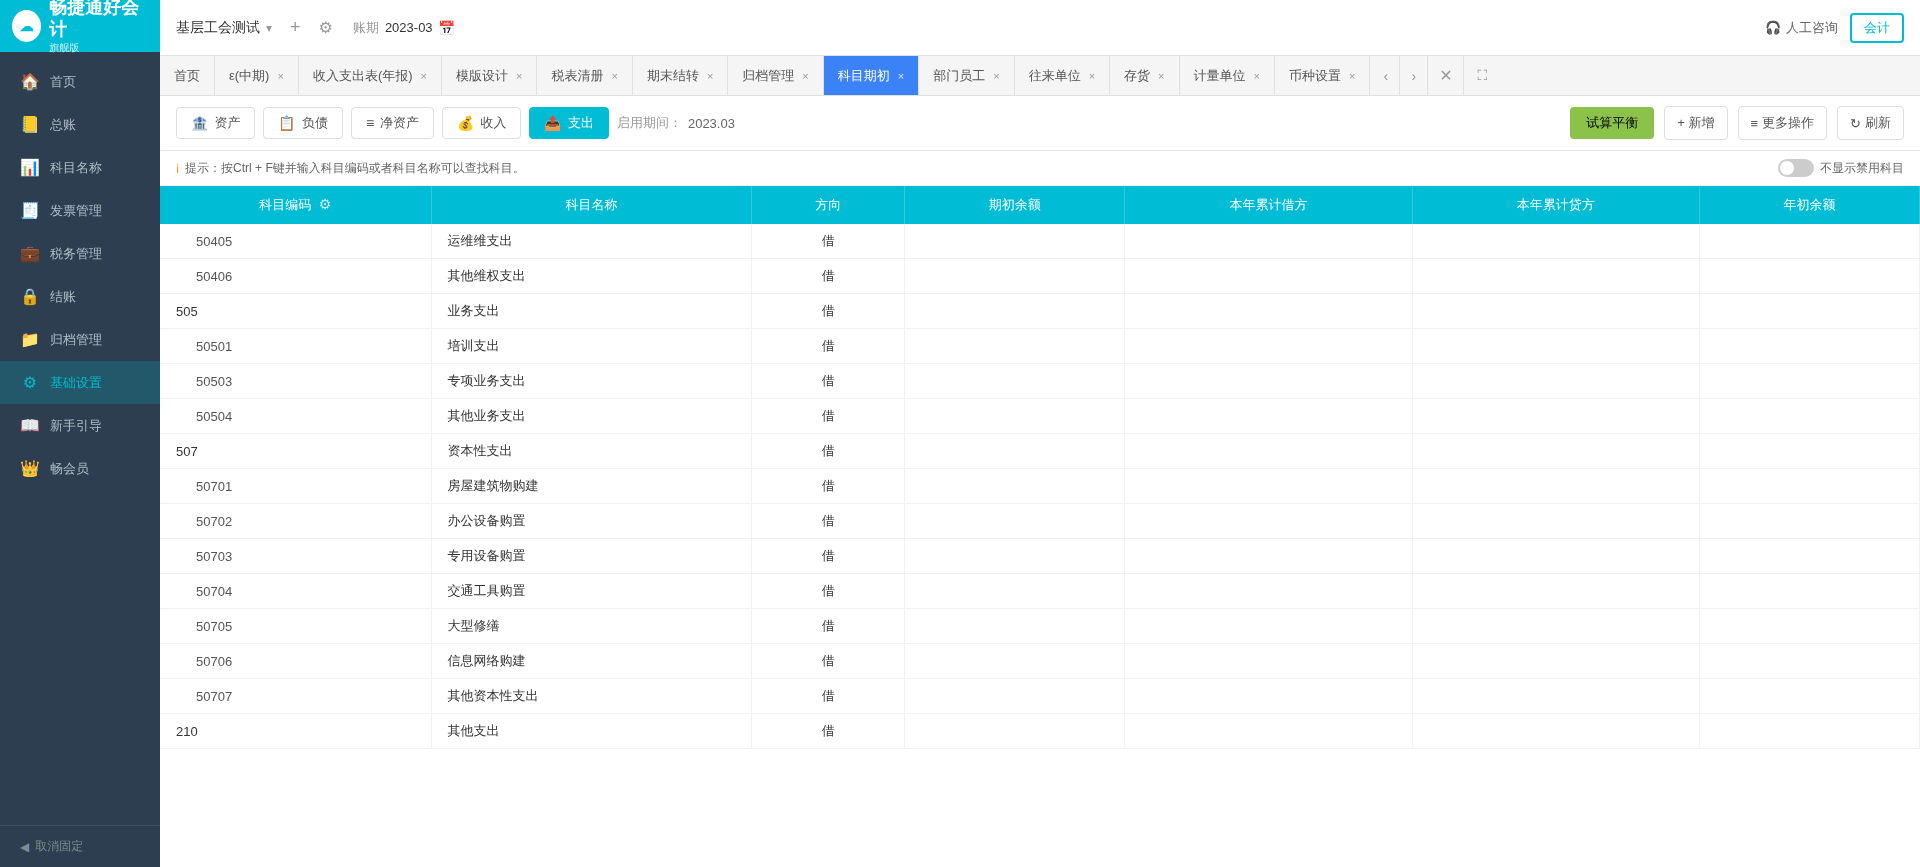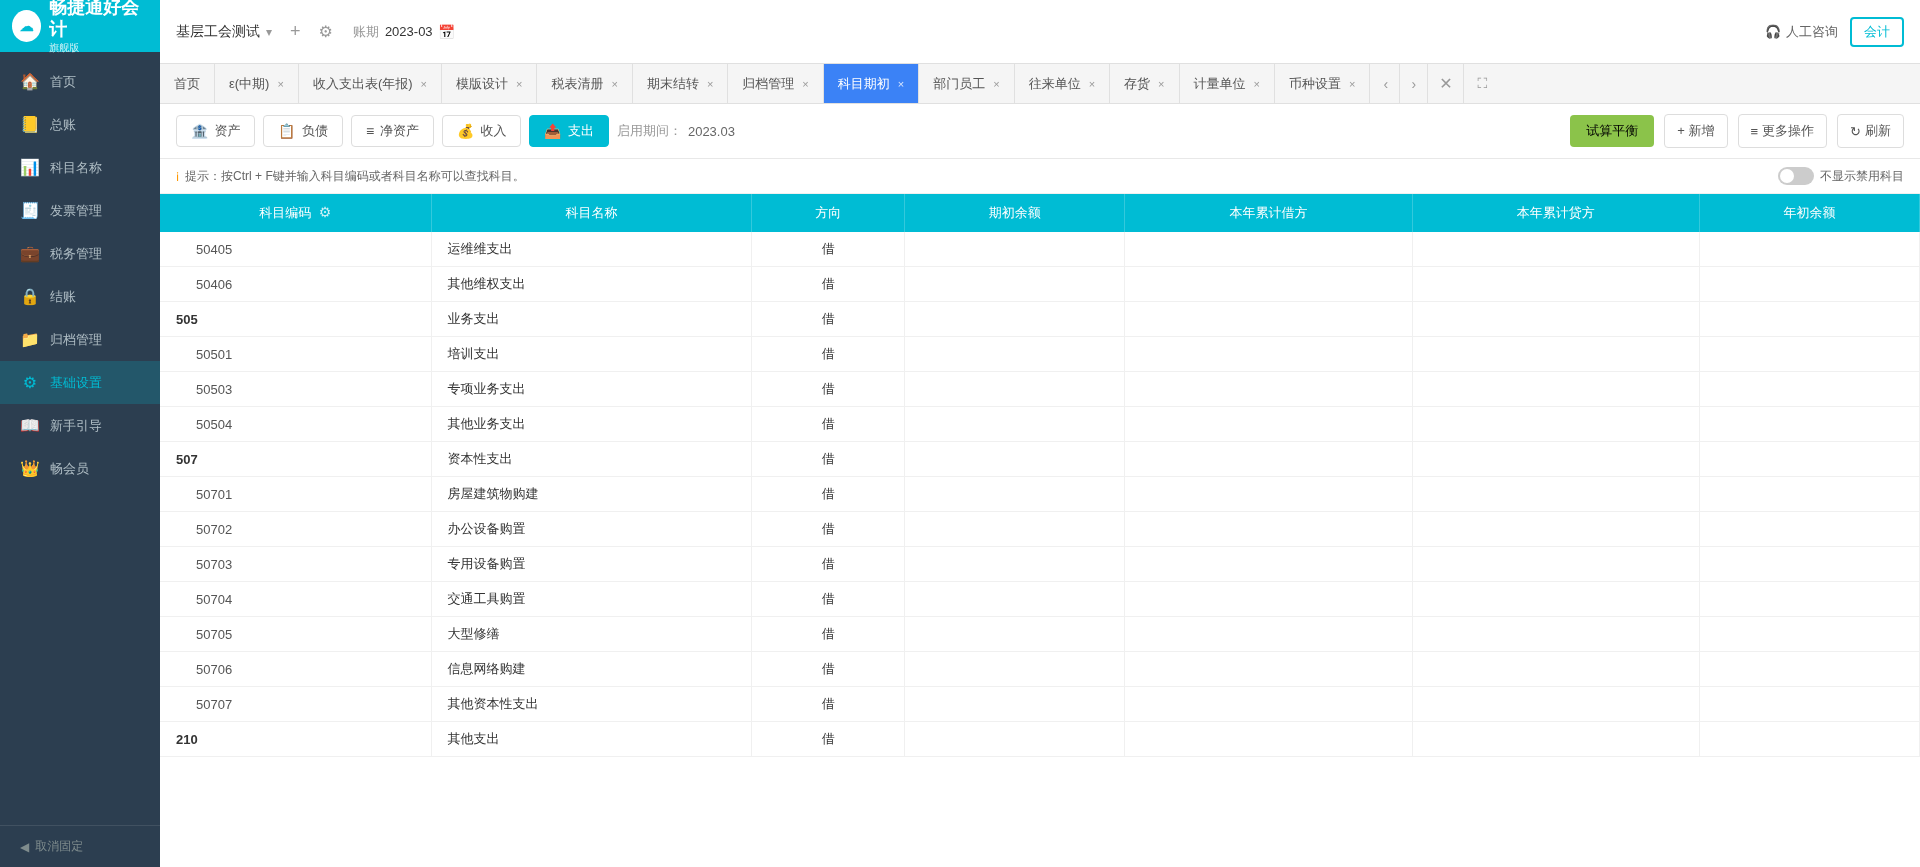--- a/index.html
+++ b/index.html
@@ -15,21 +15,21 @@
     .sidebar-item { display: flex; align-items: center; gap: 10px; padding: 12px 20px; color: #b0bec5; cursor: pointer; transition: background 0.2s; }
     .sidebar-item.active { background: rgba(0,188,212,0.2); color: #00bcd4; }
     .sidebar-item-icon { font-size: 16px; width: 20px; text-align: center; }
     .sidebar-item-label { font-size: 13px; }
     .sidebar-footer { padding: 12px 20px; color: #7f8c8d; font-size: 12px; display: flex; align-items: center; gap: 6px; cursor: pointer; border-top: 1px solid rgba(255,255,255,0.1); }
 
     
     .main { flex: 1; display: flex; flex-direction: column; overflow: hidden; }
 
     
-    .topbar { background: white; height: 64px; display: flex; align-items: center; padding: 0 16px; gap: 12px; border-bottom: 1px solid #e0e0e0; }
+    .topbar { background: white; height: 56px; display: flex; align-items: center; padding: 0 16px; gap: 12px; border-bottom: 1px solid #e0e0e0; }
     .topbar-project { display: flex; align-items: center; gap: 6px; font-size: 14px; color: #333; }
     .topbar-project-name { font-weight: 500; }
     .topbar-project-arrow { color: #999; font-size: 12px; }
     .topbar-add-btn { color: #999; font-size: 18px; cursor: pointer; padding: 2px 6px; }
     .topbar-settings-btn { color: #999; font-size: 16px; cursor: pointer; }
     .topbar-period { display: flex; align-items: center; gap: 6px; font-size: 13px; color: #333; margin-left: 8px; }
     .topbar-period-label { color: #999; }
     .topbar-period-value { font-weight: 500; }
     .topbar-period-icon { color: #00bcd4; font-size: 14px; }
     .topbar-right { margin-left: auto; display: flex; align-items: center; gap: 12px; }
@@ -75,21 +75,21 @@
     
     .table-container { flex: 1; overflow-y: auto; position: relative; }
     table { width: 100%; border-collapse: collapse; }
     thead tr { background: #00bcd4; color: white; }
     thead th { padding: 10px 16px; text-align: center; font-size: 13px; font-weight: 500; border-right: 1px solid rgba(255,255,255,0.2); white-space: nowrap; }
     thead th:first-child { text-align: center; }
     tbody tr { border-bottom: 1px solid #f0f0f0; }
     tbody td { padding: 8px 16px; font-size: 13px; color: #333; text-align: center; border-right: 1px solid #f0f0f0; }
     tbody td:first-child { text-align: left; }
     tbody td:nth-child(2) { text-align: left; }
-    .row-parent > td:first-child { font-weight: 700; }
+    .row-parent > td:first-child { font-weight: 400; }
     .row-child > td:first-child { padding-left: 36px; color: #555; }
 
     
     .table-container::-webkit-scrollbar { width: 8px; }
     .table-container::-webkit-scrollbar-track { background: #f5f5f5; }
     .table-container::-webkit-scrollbar-thumb { background: #ccc; border-radius: 4px; }
 
     .gear-icon { font-size: 14px; cursor: pointer; margin-left: 4px; color: rgba(255,255,255,0.8); }
     .subtabbar-left { display: flex; align-items: center; gap: 8px; }
   </style>

